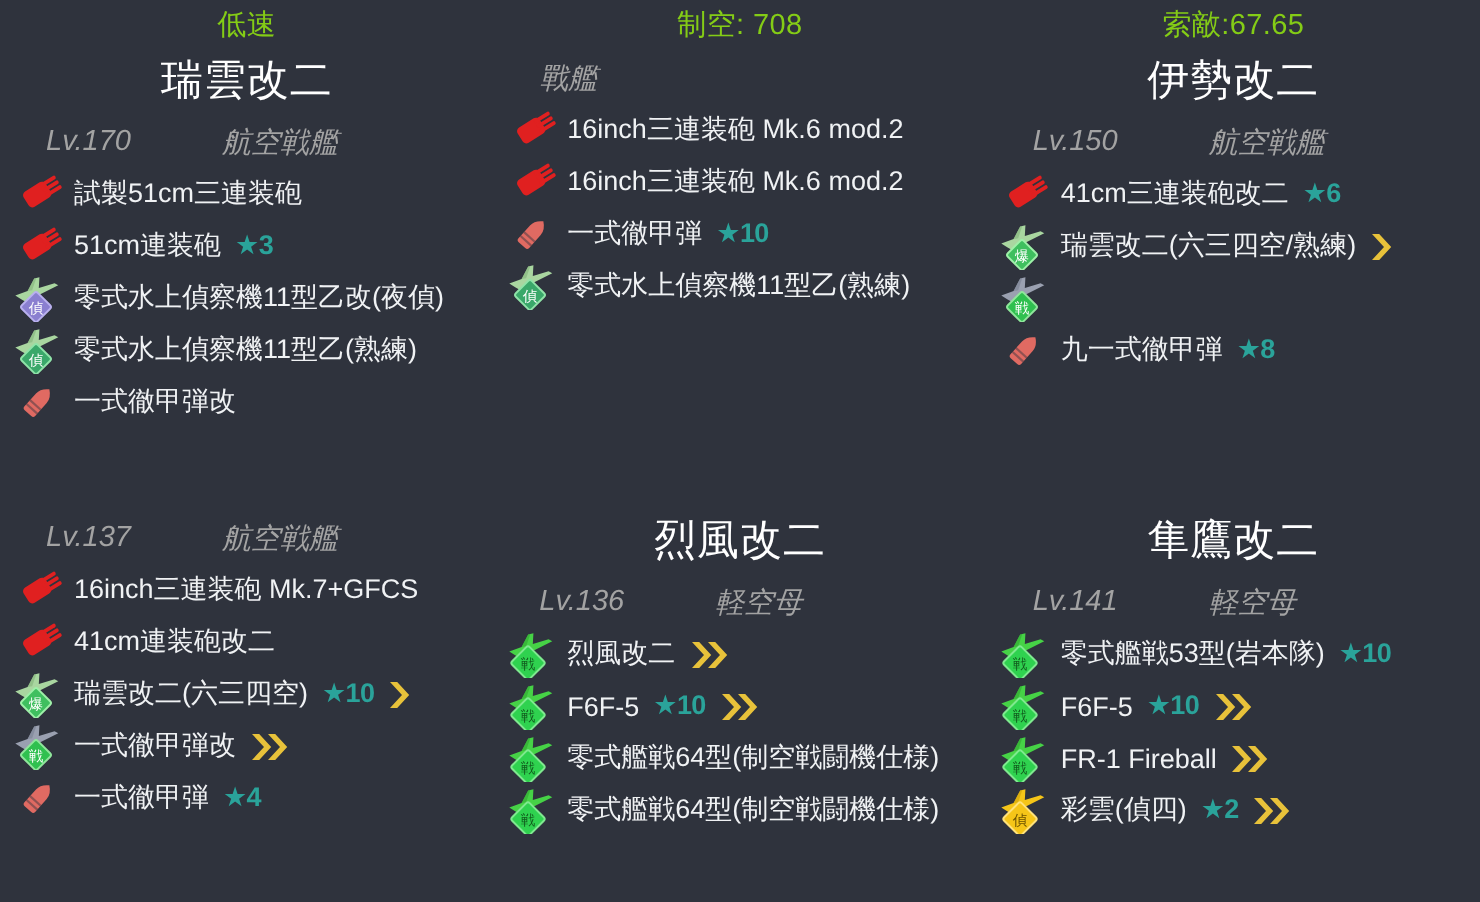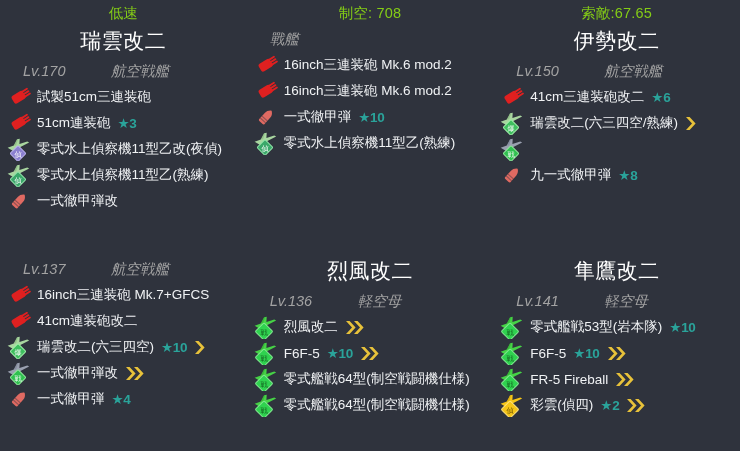--- a/index.html
+++ b/index.html
@@ -533,21 +533,21 @@
               <g transform="rotate(-12 14 9)">
                 <path d="M3.5 8.6 L10 7.6 L14.5 2.2 L17.2 2.2 L15.8 7.3 L24 6.6 L25.6 8.0 L15.6 10.6 L14.2 14.8 L16.8 16.8 L16.3 18.0 L12.0 16.2 L8.0 17.0 L9.4 14.0 L6.0 11.0 Z" fill="#46d246"></path>
                 <path d="M10 7.6 L14.5 2.2 L15.6 2.2 L12.3 7.8 Z" fill="#2fa32f" opacity=".55"></path>
               </g>
               <g transform="translate(13,16.5) rotate(45)">
                 <rect x="-6.2" y="-6.2" width="12.4" height="12.4" rx="1.2" fill="#2fd24f" stroke="#7fe98f" stroke-width="1"></rect>
               </g>
               <text x="13" y="19.6" font-size="7.2" text-anchor="middle" fill="#125c1e" font-family="&quot;DejaVu Sans&quot;,sans-serif">戦</text>
             </svg>
           </span>
-          <span class="eqname">FR-5 Fireball</span>
+          <span class="eqname">FR-1 Fireball</span>
           <span class="chev">
             <svg width="20" height="17" viewBox="0 0 20 17">
               <path d="M1 2 L7 8.5 L1 15 L4.6 15 L10.6 8.5 L4.6 2 Z" fill="#e8c23a"></path>
               <path d="M9 2 L15 8.5 L9 15 L12.6 15 L18.6 8.5 L12.6 2 Z" fill="#e8c23a"></path>
             </svg>
           </span>
         </div>
         <div class="slot">
           <span class="icon">
             <svg width="30" height="24" viewBox="0 0 30 24">

